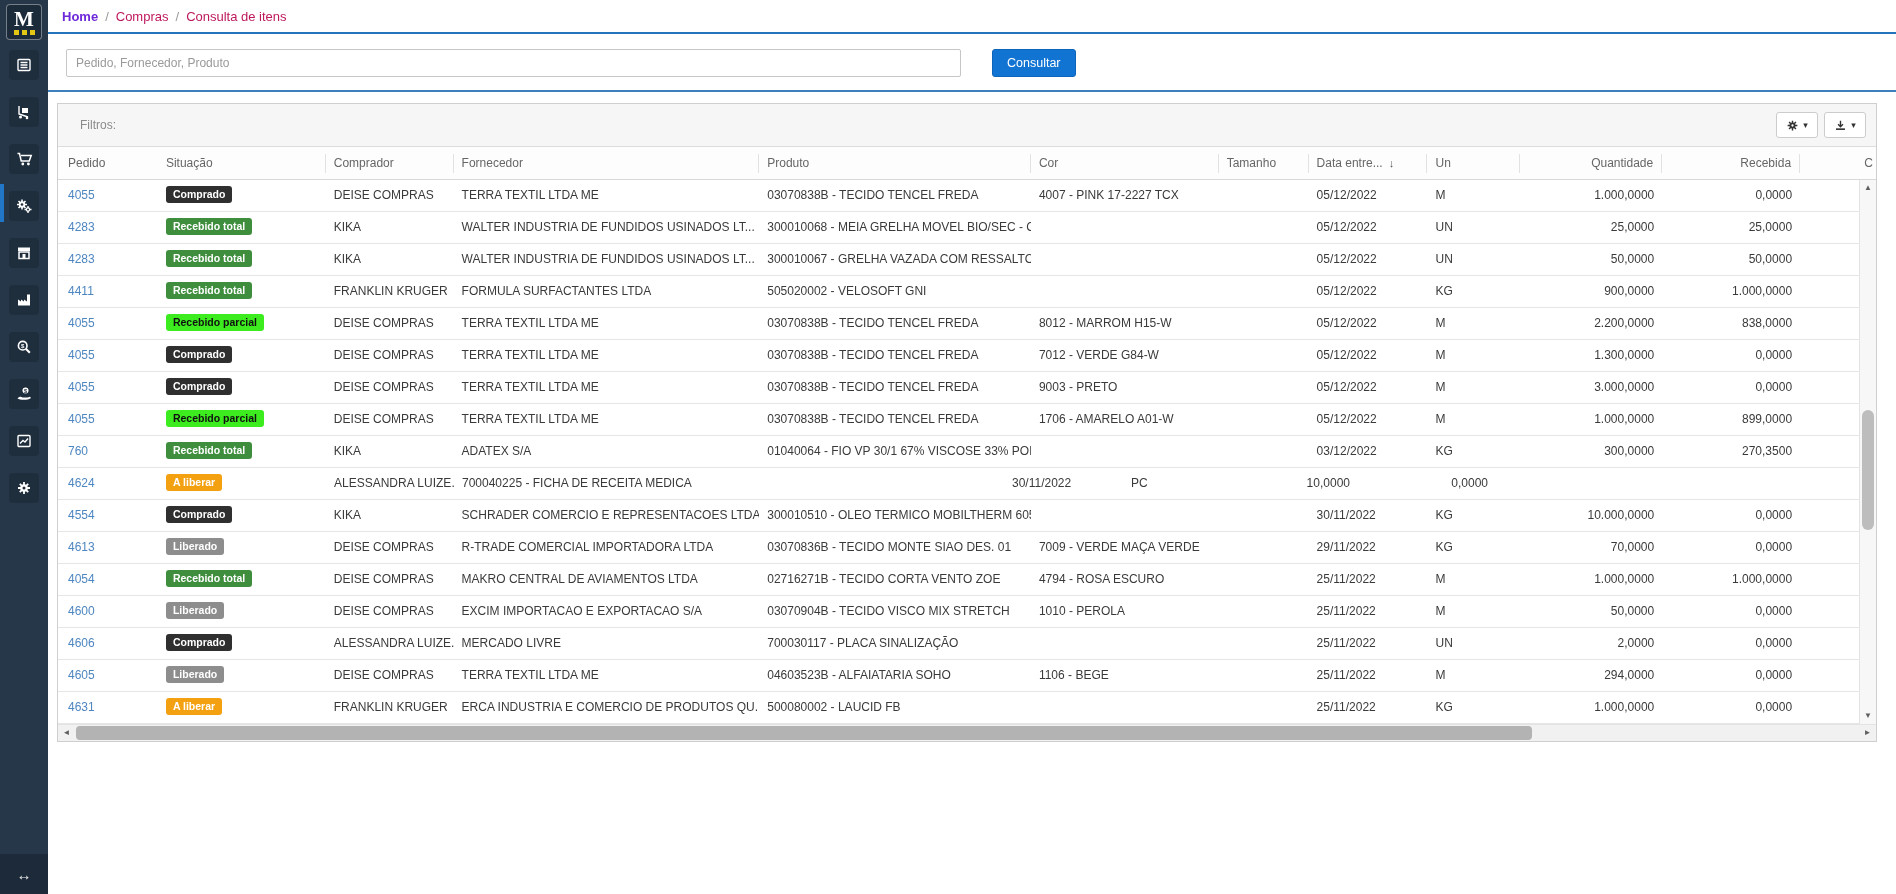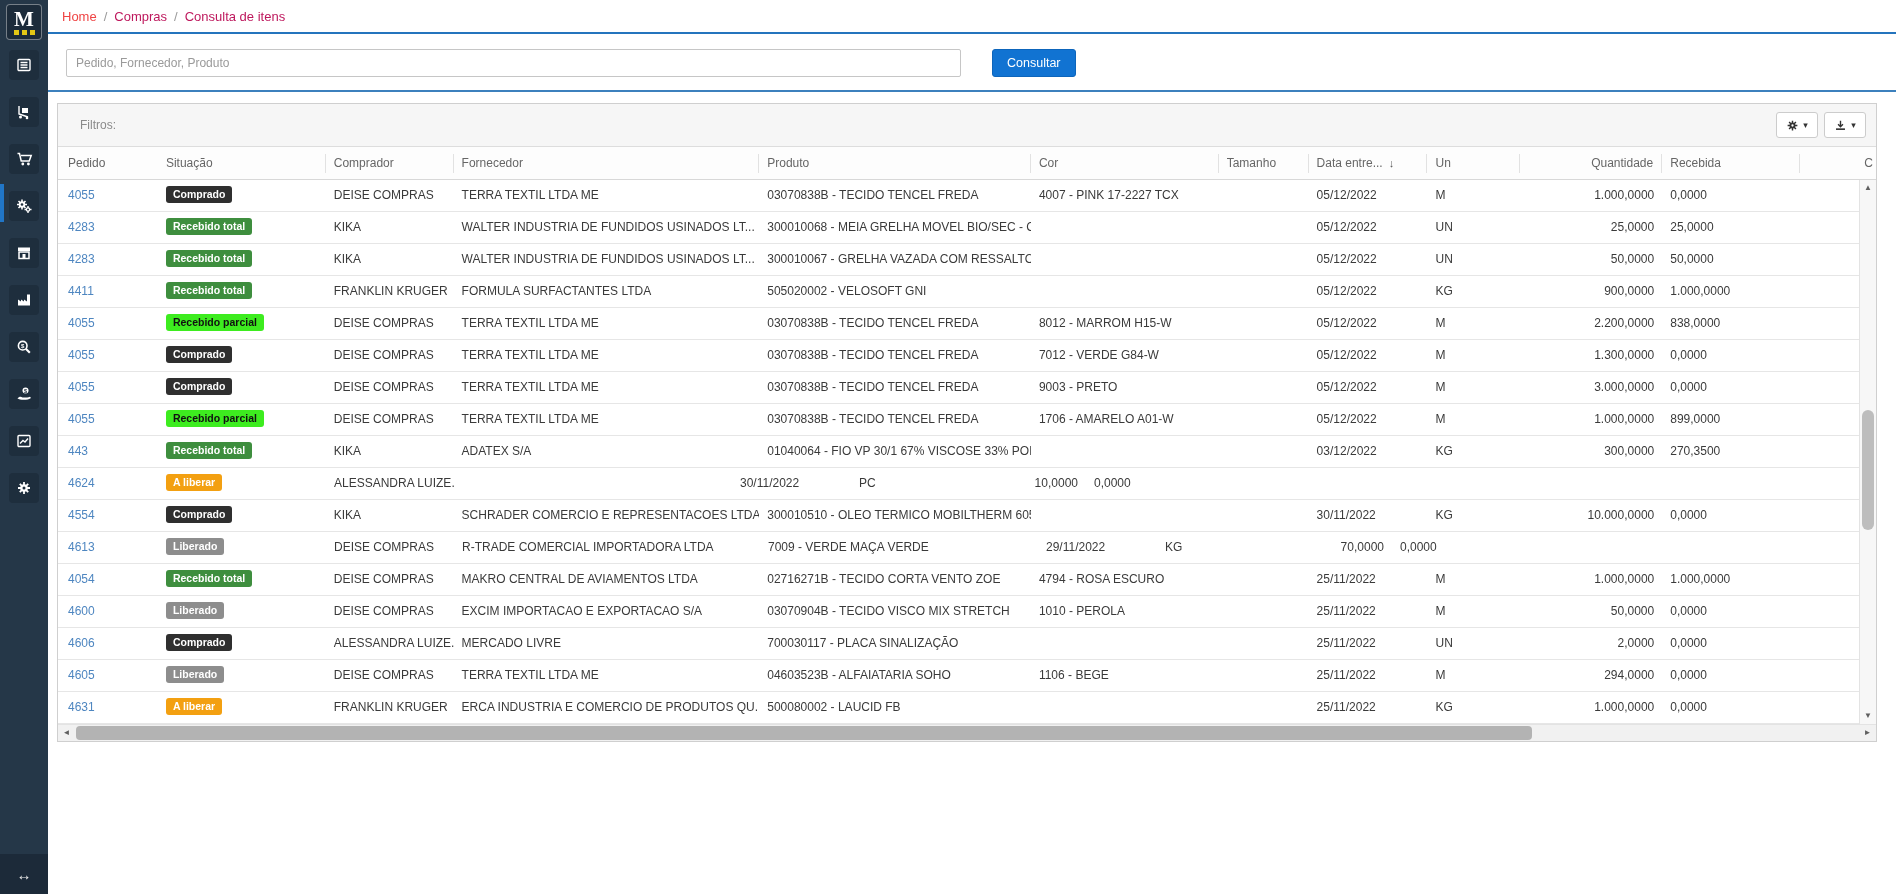--- a/index.html
+++ b/index.html
@@ -24,21 +24,21 @@
   .active-bar { position:absolute; left:0; top:144px; width:4px; height:38px; background:#2176c7; }
   .sidebar-bottom { position:absolute; left:0; bottom:0; width:48px; height:40px;
     background:#1c2a39; color:#e8e8e8; display:flex; align-items:center;
     justify-content:center; font-size:15px; cursor:pointer; }
 
   
   .main { position:absolute; left:48px; top:0; width:1848px; height:894px; }
 
   .topbar { height:34px; border-bottom:2px solid #2474bd; display:flex;
     align-items:center; padding-left:14px; font-size:13px; background:#fff; }
-  .crumb-link { color:#ef4444; cursor:pointer; }
+  .crumb-link { color:#6d28d9; cursor:pointer;font-weight:bold; }
   .crumb-sep { color:#999; margin:0 7px; }
   .crumb-cur { color:#be185d; }
 
   .search-row { height:58px; border-bottom:2px solid #3c80bd; position:relative; background:#fff; }
   .search-input { position:absolute; left:18px; top:15px; width:895px; height:28px;
     border:1px solid #c6c6c6; border-radius:2px; padding:0 9px; font-size:12px; color:#333;
     font-family:"Liberation Sans", sans-serif; outline:none; }
   .search-input::placeholder { color:#9a9a9a; }
   .consult-btn { position:absolute; left:944px; top:15px; height:28px; padding:0 14px;
     background:#1173d2; border:1px solid #0d65bb; border-radius:3px; color:#fff;
@@ -60,21 +60,21 @@
   .th { padding:0 8px; white-space:nowrap; overflow:hidden; border-right:1px solid #e2e2e2;
     height:19px; line-height:19px; cursor:pointer; }
   .th.nodiv { border-right:none; }
   .grid-body { position:relative; height:544px; overflow:hidden; }
   .tr { display:flex; height:32px; line-height:31px; border-bottom:1px solid #e6e6e6;
     background:#fff; font-size:12px; color:#3a3a3a; cursor:default; }
   .td { padding:0 8px; white-space:nowrap; overflow:hidden; }
   .c0{width:100px; padding-left:10px;} .c1{width:168px;} .c2{width:128px;}
   .c3{width:306px;} .c4{width:272px;} .c5{width:188px;} .c6{width:90px;}
   .c7{width:119px;} .c8{width:93px;}
-  .c9{width:142px; text-align:right;} .c10{width:138px; text-align:left;}
+  .c9{width:142px; text-align:right;} .c10{width:138px; text-align:right;}
   .c11{width:76px; text-align:right; padding-right:3px;}
   .link { color:#4e86c0; cursor:pointer; text-decoration:none; }
   .badge { display:inline-block; height:17px; line-height:17px; padding:0 7px;
     border-radius:3px; font-size:10.5px; font-weight:bold; vertical-align:middle;
     margin-top:-2px; }
   .sort-arrow { margin-left:6px; color:#555; font-size:11px; }
 
   
   .vscroll { position:absolute; right:0; top:0; bottom:0; width:17px; background:#f7f7f7;
     border-left:1px solid #e3e3e3; }
@@ -388,38 +388,39 @@
     <div class="td c5">1706 - AMARELO A01-W</div>
     <div class="td c6"></div>
     <div class="td c7">05/12/2022</div>
     <div class="td c8">M</div>
     <div class="td c9">1.000,0000</div>
     <div class="td c10">899,0000</div>
     <div class="td c11"></div>
   </div>
 
   <div class="tr">
-    <div class="td c0"><a class="link">443</a></div>
+    <div class="td c0"><a class="link">760</a></div>
     <div class="td c1"><span class="badge" style="background: rgb(62, 142, 62); color: rgb(255, 255, 255);">Recebido total</span></div>
     <div class="td c2">KIKA</div>
     <div class="td c3">ADATEX S/A</div>
     <div class="td c4">01040064 - FIO VP 30/1 67% VISCOSE 33% POLIE...</div>
     <div class="td c5"></div>
     <div class="td c6"></div>
     <div class="td c7">03/12/2022</div>
     <div class="td c8">KG</div>
     <div class="td c9">300,0000</div>
     <div class="td c10">270,3500</div>
     <div class="td c11"></div>
   </div>
 
   <div class="tr">
     <div class="td c0"><a class="link">4624</a></div>
     <div class="td c1"><span class="badge" style="background: rgb(243, 160, 17); color: rgb(255, 255, 255);">A liberar</span></div>
     <div class="td c2">ALESSANDRA LUIZE...</div>
+    <div class="td c4">700040225 - FICHA DE RECEITA MEDICA</div>
     <div class="td c5"></div>
     <div class="td c6"></div>
     <div class="td c7">30/11/2022</div>
     <div class="td c8">PC</div>
     <div class="td c9">10,0000</div>
     <div class="td c10">0,0000</div>
     <div class="td c11"></div>
   </div>
 
   <div class="tr">
@@ -435,20 +436,21 @@
     <div class="td c9">10.000,0000</div>
     <div class="td c10">0,0000</div>
     <div class="td c11"></div>
   </div>
 
   <div class="tr">
     <div class="td c0"><a class="link">4613</a></div>
     <div class="td c1"><span class="badge" style="background: rgb(141, 141, 141); color: rgb(255, 255, 255);">Liberado</span></div>
     <div class="td c2">DEISE COMPRAS</div>
     <div class="td c3">R-TRADE COMERCIAL IMPORTADORA LTDA</div>
+    <div class="td c4">03070836B - TECIDO MONTE SIAO DES. 01</div>
     <div class="td c5">7009 - VERDE MAÇA VERDE</div>
     <div class="td c6"></div>
     <div class="td c7">29/11/2022</div>
     <div class="td c8">KG</div>
     <div class="td c9">70,0000</div>
     <div class="td c10">0,0000</div>
     <div class="td c11"></div>
   </div>
 
   <div class="tr">

